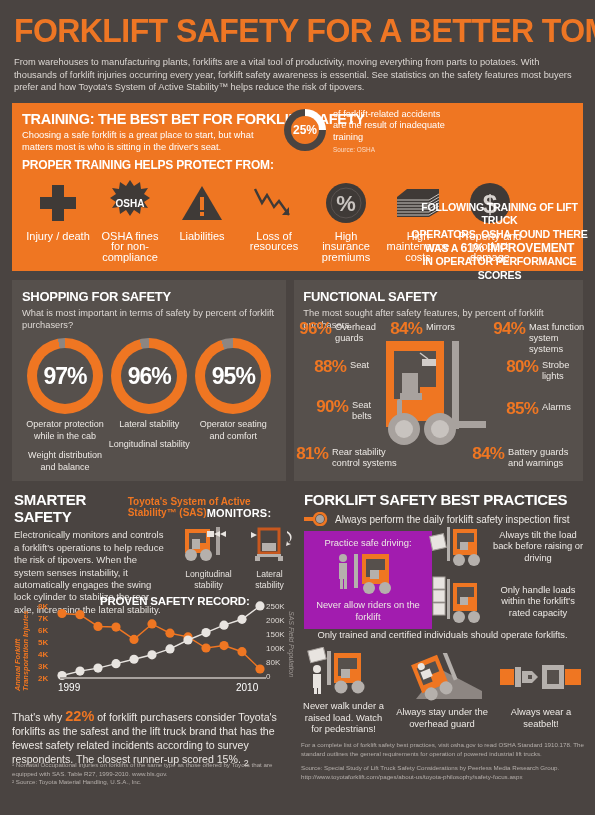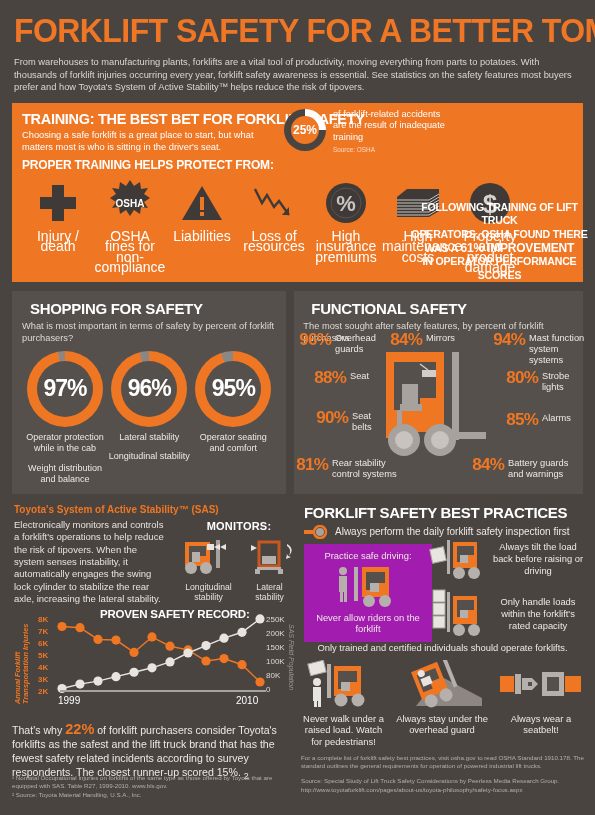--- a/index.html
+++ b/index.html
@@ -19,40 +19,40 @@
   }
   .intro{font-size:9.3px;line-height:12.6px;color:#dcd7d3;margin:0 0 9px 0;}
   
   .training{background:#ef7622;margin:0 12px;padding:8px 10px 9px 10px;position:relative;}
   .tr-h{color:#fff;font-weight:bold;font-size:14.5px;letter-spacing:-.3px;margin:0 0 2px 0;}
   .tr-sub{color:#fff;font-size:9.3px;line-height:12px;width:250px;margin:0 0 5px 0;}
   .tr-h2{color:#fff;font-weight:bold;font-size:12px;letter-spacing:-.2px;margin:0 0 6px 0;}
   .tr-icons{display:flex;gap:0px;}
   .tr-item{width:72px;text-align:center;}
   .tr-item .ic{height:50px;display:flex;align-items:center;justify-content:center;}
-  .tr-item .lb{color:#fff;font-size:14px;line-height:10.5px;margin-top:3px;}
+  .tr-item .lb{color:#fff;font-size:11px;line-height:10.5px;margin-top:3px;}
   .stat25{position:absolute;left:272px;top:6px;display:flex;gap:7px;}
   .donut25{width:42px;height:42px;border-radius:50%;
     background:conic-gradient(#fff 0 25%, #4a4441 25% 100%);
     display:flex;align-items:center;justify-content:center;position:relative;flex:0 0 auto;}
   .donut25:after{content:"";position:absolute;width:28px;height:28px;border-radius:50%;background:#ef7622;}
   .donut25 span{position:relative;z-index:2;color:#fff;font-weight:bold;font-size:12px;}
   .s25txt{font-size:9.2px;line-height:11.5px;color:#fff;width:115px;}
   .src{font-size:6.4px;color:#fbd9c2;display:block;margin-top:1px;}
   .stat7k{position:absolute;left:398px;top:7px;display:flex;gap:6px;}
   .bigmoney{color:#4a4441;font-weight:bold;font-size:16.5px;line-height:17px;letter-spacing:-.6px;text-align:right;}
   .m-txt{font-size:8.6px;line-height:10.5px;color:#fff;width:92px;padding-top:2px;}
   .follow{position:absolute;left:390px;top:98px;width:195px;text-align:center;
     color:#fff;font-weight:bold;font-size:10.6px;line-height:13.6px;letter-spacing:-.2px;}
   .follow .big{font-size:12px;}
   
   .midrow{display:flex;margin:9px 12px 0 12px;gap:8px;}
   .panel{background:#56504c;}
   .shopping{width:265px;padding:9px 10px 8px 10px;}
-  .h2{color:#fff;font-weight:bold;font-size:15px;letter-spacing:-.3px;margin:0 0 3px 8px;}
+  .h2{color:#fff;font-weight:bold;font-size:13px;letter-spacing:-.3px;margin:0 0 3px 0;}
   .h2s{font-size:9.3px;line-height:12px;color:#ded9d5;margin:0 0 7px 0;}
   .donuts{display:flex;justify-content:space-between;padding:0 2px;}
   .dcol{width:82px;text-align:center;}
   .ring{width:76px;height:76px;border-radius:50%;margin:0 auto;
     display:flex;align-items:center;justify-content:center;position:relative;}
   .ring:after{content:"";position:absolute;width:56px;height:56px;border-radius:50%;background:#56504c;}
   .ring span{position:relative;z-index:2;color:#fff;font-weight:bold;font-size:23px;letter-spacing:-1px;}
   .dlb{font-size:9px;line-height:11.5px;color:#ece8e4;margin-top:5px;}
   .dlb2{font-size:9px;line-height:11.5px;color:#ece8e4;margin-top:8px;}
   
@@ -91,21 +91,21 @@
   .bp-first{display:flex;align-items:center;gap:5px;margin-top:4px;}
   .bp-first .tx{font-size:10px;color:#ece8e4;}
   .bp-box{background:#a21caf;width:120px;padding:6px 4px 7px 4px;margin-top:5px;text-align:center;}
   .bp-box .t{font-size:9.4px;color:#ece8e4;}
   .bp-box .c{font-size:9.4px;line-height:11.6px;color:#ece8e4;margin-top:3px;}
   .bp-right{position:absolute;left:128px;top:34px;width:155px;}
   .bp-r-row{display:flex;gap:5px;align-items:center;margin-bottom:6px;}
   .bp-r-tx{font-size:9.4px;line-height:11.6px;color:#ece8e4;text-align:center;flex:1;}
   .bp-mid{position:absolute;left:0;top:140px;width:283px;text-align:center;
     font-size:9.4px;color:#ece8e4;}
-  .bp-bot{position:absolute;left:0;top:158px;width:283px;display:flex;gap:10px;}
+  .bp-bot{position:absolute;left:0;top:158px;width:283px;display:flex;gap:10px;align-items:center;}
   .bp-b{flex:1;text-align:center;}
   .bp-b .c{font-size:9.4px;line-height:11.6px;color:#ece8e4;margin-top:3px;}
   .bp-fn{position:absolute;left:0;top:252px;width:283px;font-size:6.2px;line-height:8.6px;color:#b5afab;}
   .bp-fn p{margin:0 0 6px 0;}
   svg{display:block;}
 </style>
 </head>
 <body>
 
 <div class="page">
@@ -312,20 +312,21 @@
           <circle cx="60" cy="92" r="9" fill="#c8c3bf"></circle>
         </svg>
       </div>
     </div>
   </div>
 
   <div class="botrow">
 
     <div class="smarter">
       <div class="sm-h">
+        <span class="t">SMARTER SAFETY</span>
         <span class="s">Toyota's System of Active Stability™ (SAS)</span>
       </div>
       <div class="sm-body">Electronically monitors and controls a forklift's operations to help reduce the risk of tipovers. When the system senses instability, it automatically engages the swing lock cylinder to stabilize the rear axle, increasing the lateral stability.</div>
 
       <div class="monitors">
         <div class="mon-h">MONITORS:</div>
         <div class="mon-row">
           <div class="mon">
             <svg width="57" height="44" viewBox="0 0 57 44">
               <rect x="36" y="4" width="4" height="28" fill="#a8a29e"></rect>

